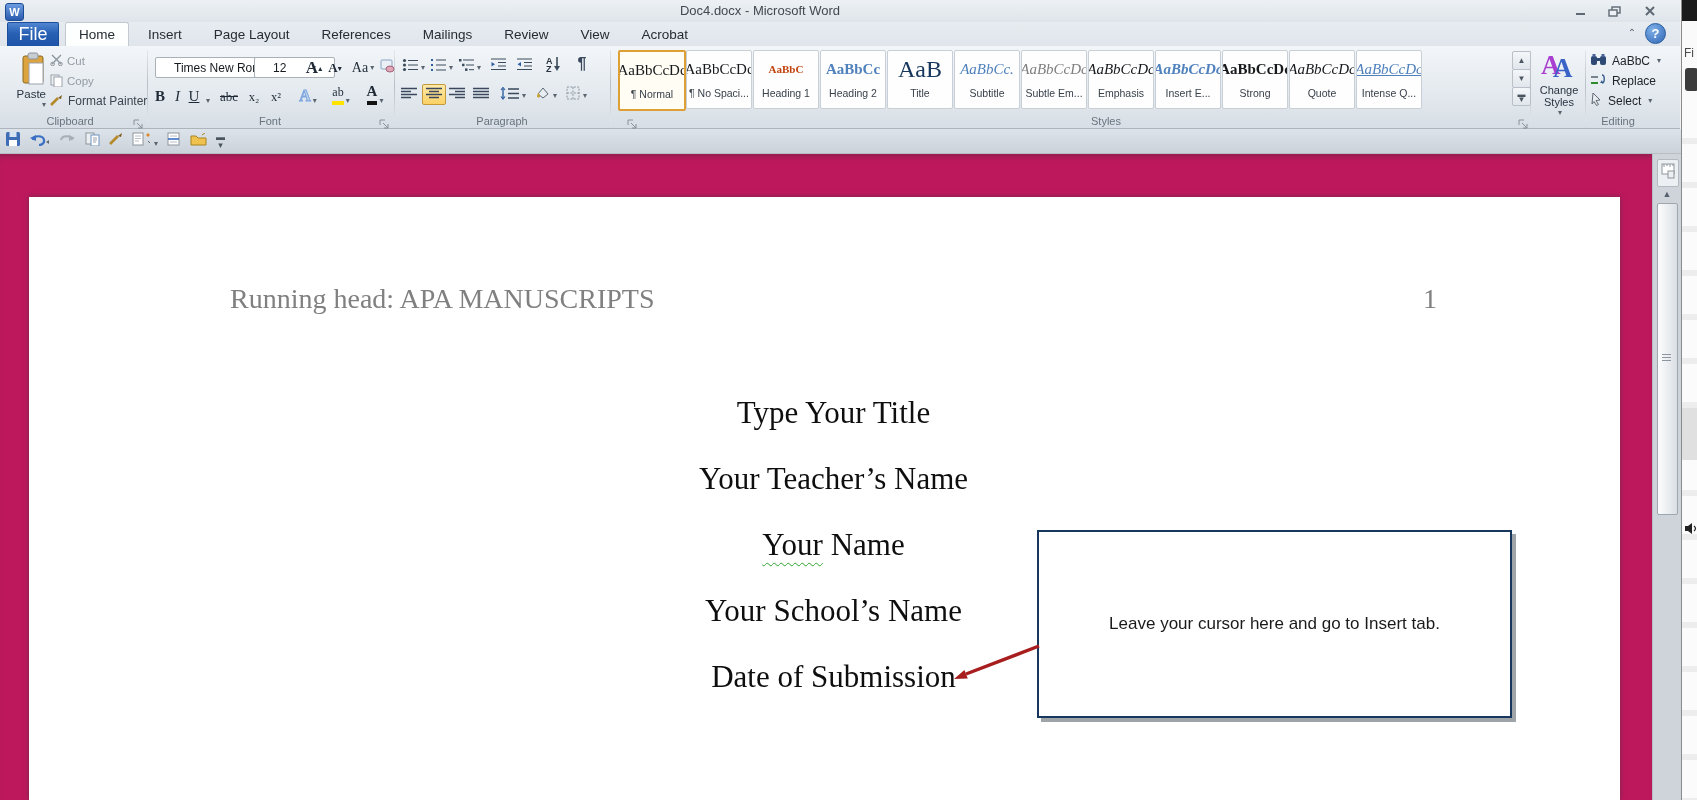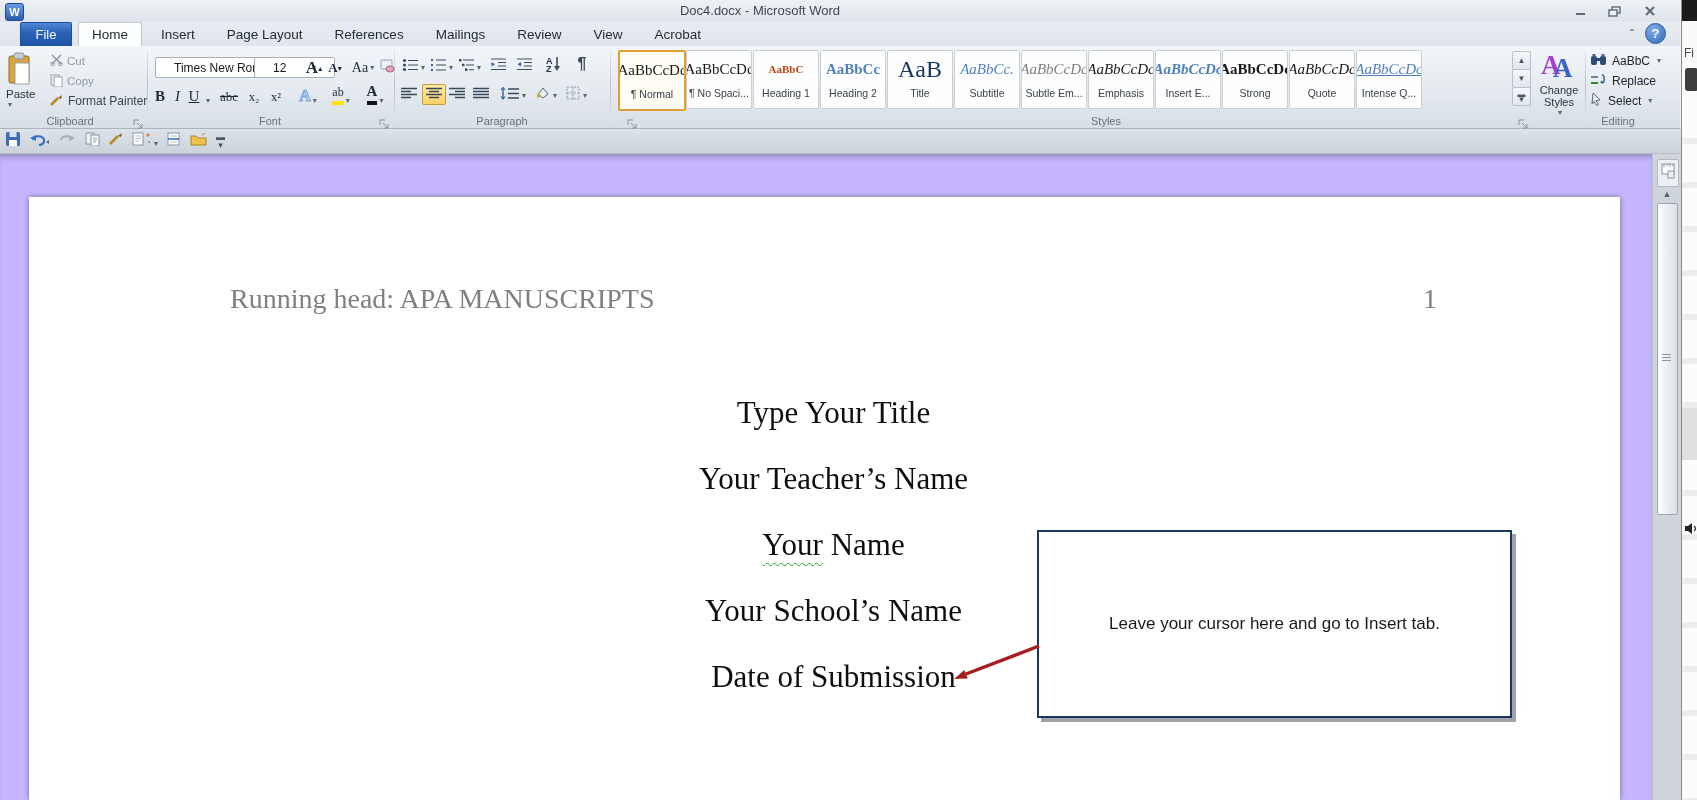--- a/index.html
+++ b/index.html
@@ -15,21 +15,21 @@
             background:linear-gradient(#EDF1F5,#DEE4EA);}
   .appicon{position:absolute;left:5px;top:3px;width:17px;height:16px;border-radius:3px;
            background:linear-gradient(#6D9CE0,#2A5CAD);color:#fff;font-weight:bold;font-size:11px;
            display:flex;align-items:center;justify-content:center;border:1px solid #1D4C97}
   .wtitle{position:absolute;left:0;right:160px;top:3px;text-align:center;font-size:13px;color:#41484F}
   .wbtn{position:absolute;top:4px;width:28px;height:15px;display:flex;align-items:center;justify-content:center}
 
   
   .tabrow{position:absolute;left:0;top:22px;width:1680px;height:24px;
           background:linear-gradient(#E7ECF1,#DFE5EB);display:flex;align-items:stretch}
-  .filetab{width:50px;margin-left:20px;color:#fff;font-size:13px;
+  .filetab{width:50px;margin-left:7px;color:#fff;font-size:18px;
            background:linear-gradient(#5286D2,#2760B4 45%,#1F55A8);
            border:1px solid #1C4E9C;border-bottom:none;border-radius:2px 2px 0 0;
            display:flex;align-items:center;justify-content:center}
   .tab{margin-left:6px;padding:0 13px;font-size:13.5px;color:#262C33;display:flex;align-items:center}
   .tab.active{background:#FDFEFE;border:1px solid #C3C9D0;border-bottom:none;border-radius:2.5px 2.5px 0 0}
   .ribcollapse{position:absolute;right:40px;top:5px;width:16px;height:14px;color:#5E6973;font-size:10px;text-align:center}
   .helpbtn{position:absolute;right:14px;top:1px;width:19px;height:19px;border-radius:50%;
            background:radial-gradient(circle at 35% 30%,#7FB0E8,#2F67B6);color:#fff;font-weight:bold;
            font-size:13px;display:flex;align-items:center;justify-content:center;border:1px solid #265A9F}
 
@@ -40,21 +40,21 @@
   .glabel{position:absolute;top:69px;font-size:11px;color:#68737E;text-align:center;width:200px}
   .launcher{position:absolute;top:70px;width:11px;height:11px;opacity:.85}
 
   .ribtn{position:absolute;display:flex;align-items:center;justify-content:center;color:#2A3440}
   .drop{color:#5A6570;font-size:8px;margin-left:2px}
   .smalltxt{font-size:12px;color:#3D4650}
   .gray{color:#939CA5}
 
   
   .pastebtn{position:absolute;left:5px;top:3px;width:40px;height:74px;border:1px solid transparent;border-radius:3px;
-            display:flex;flex-direction:column;align-items:flex-start;font-size:11.5px;color:#2A3440}
+            display:flex;flex-direction:column;align-items:flex-end;font-size:11.5px;color:#2A3440}
   .cliprow{position:absolute;left:50px;height:18px;display:flex;align-items:center;font-size:11.5px;gap:4px}
 
   
   .combo{position:absolute;height:19px;background:#fff;border:1px solid #A9B0B7;border-radius:2px;
          font-size:12px;color:#16191D;display:flex;align-items:center;padding:0 18px;justify-content:space-between}
   .fbtn{position:absolute;top:38px;height:21px;display:flex;align-items:flex-end;justify-content:center;
         font-family:"Liberation Serif","DejaVu Serif",serif;color:#1F2A36;padding-bottom:2px}
   .ftop{top:11px;height:21px;align-items:center}
   .active-tg{background:linear-gradient(#FEE9A8,#FCD165);border:1px solid #C29A3A;border-radius:2px}
 
@@ -83,21 +83,21 @@
              align-items:center;font-size:11px;color:#2A3440;text-align:center}
   .bigA{font-weight:bold;font-size:27px;line-height:30px;font-family:"Liberation Serif",serif}
 
   .editrow{position:absolute;left:1590px;height:19px;display:flex;align-items:center;gap:5px;font-size:12px;color:#20262D}
 
   
   .qat{position:absolute;left:0;top:129px;width:1680px;height:24px;
        background:linear-gradient(#DDE3EA,#CBD2DA);border-bottom:1px solid #B7BEC6;display:flex;align-items:center;padding-left:6px;gap:9px}
 
   
-  .docarea{position:absolute;left:0;top:154px;width:1652px;height:646px;background:#c4b5fd;
+  .docarea{position:absolute;left:0;top:154px;width:1652px;height:646px;background:#be185d;
            box-shadow:inset 0 6px 7px -5px rgba(40,45,52,.45);overflow:hidden}
   .page{position:absolute;left:29px;top:43px;width:1591px;height:603px;background:#fff;
         box-shadow:0 0 5px rgba(50,55,62,.55)}
   .runhead{position:absolute;top:86px;left:0;width:100%;height:40px;color:#808080;
            font-family:"Liberation Serif","DejaVu Serif",serif;font-size:28px}
   .doclines{position:absolute;left:0;top:183px;width:100%;text-align:center;transform:translateX(9px);
             font-family:"Liberation Serif","DejaVu Serif",serif;font-size:31px;color:#0E0E0E;line-height:66px}
   .sq{text-decoration:underline;text-decoration-style:wavy;text-decoration-color:#2FA32F;
       text-decoration-thickness:1px;text-underline-offset:7px}
   .callout{position:absolute;left:1037px;top:376px;width:471px;height:184px;background:#fff;

